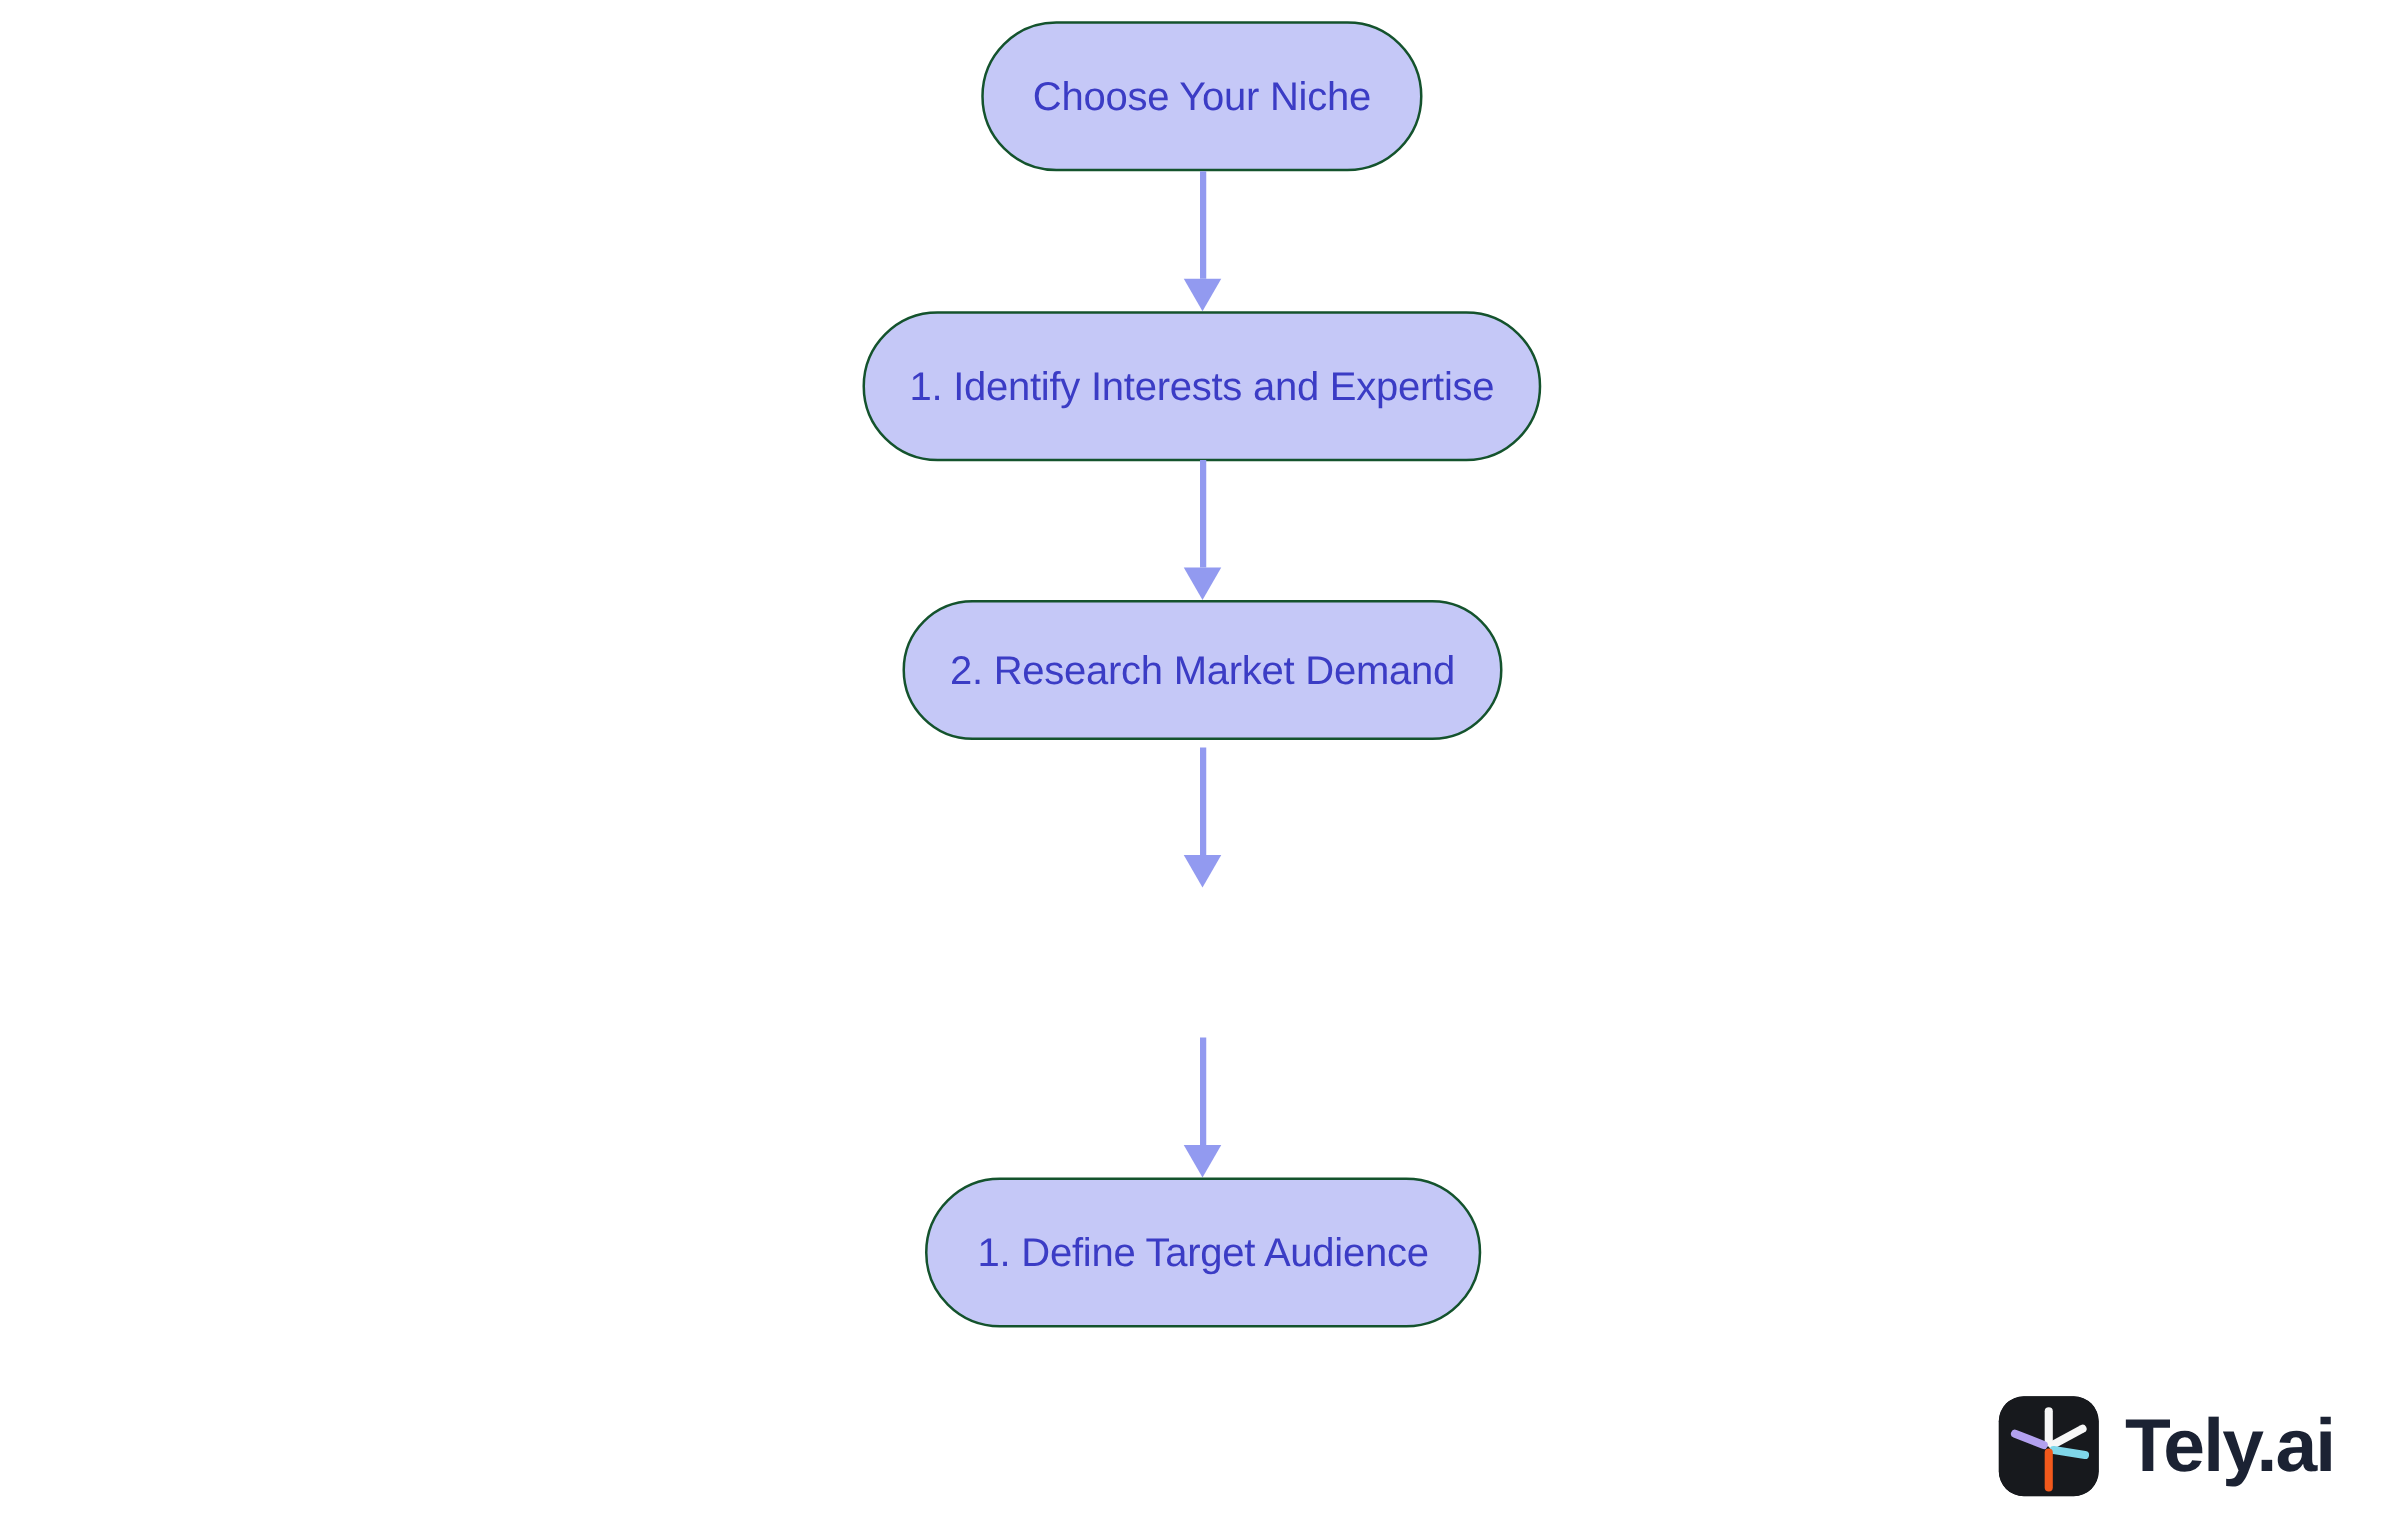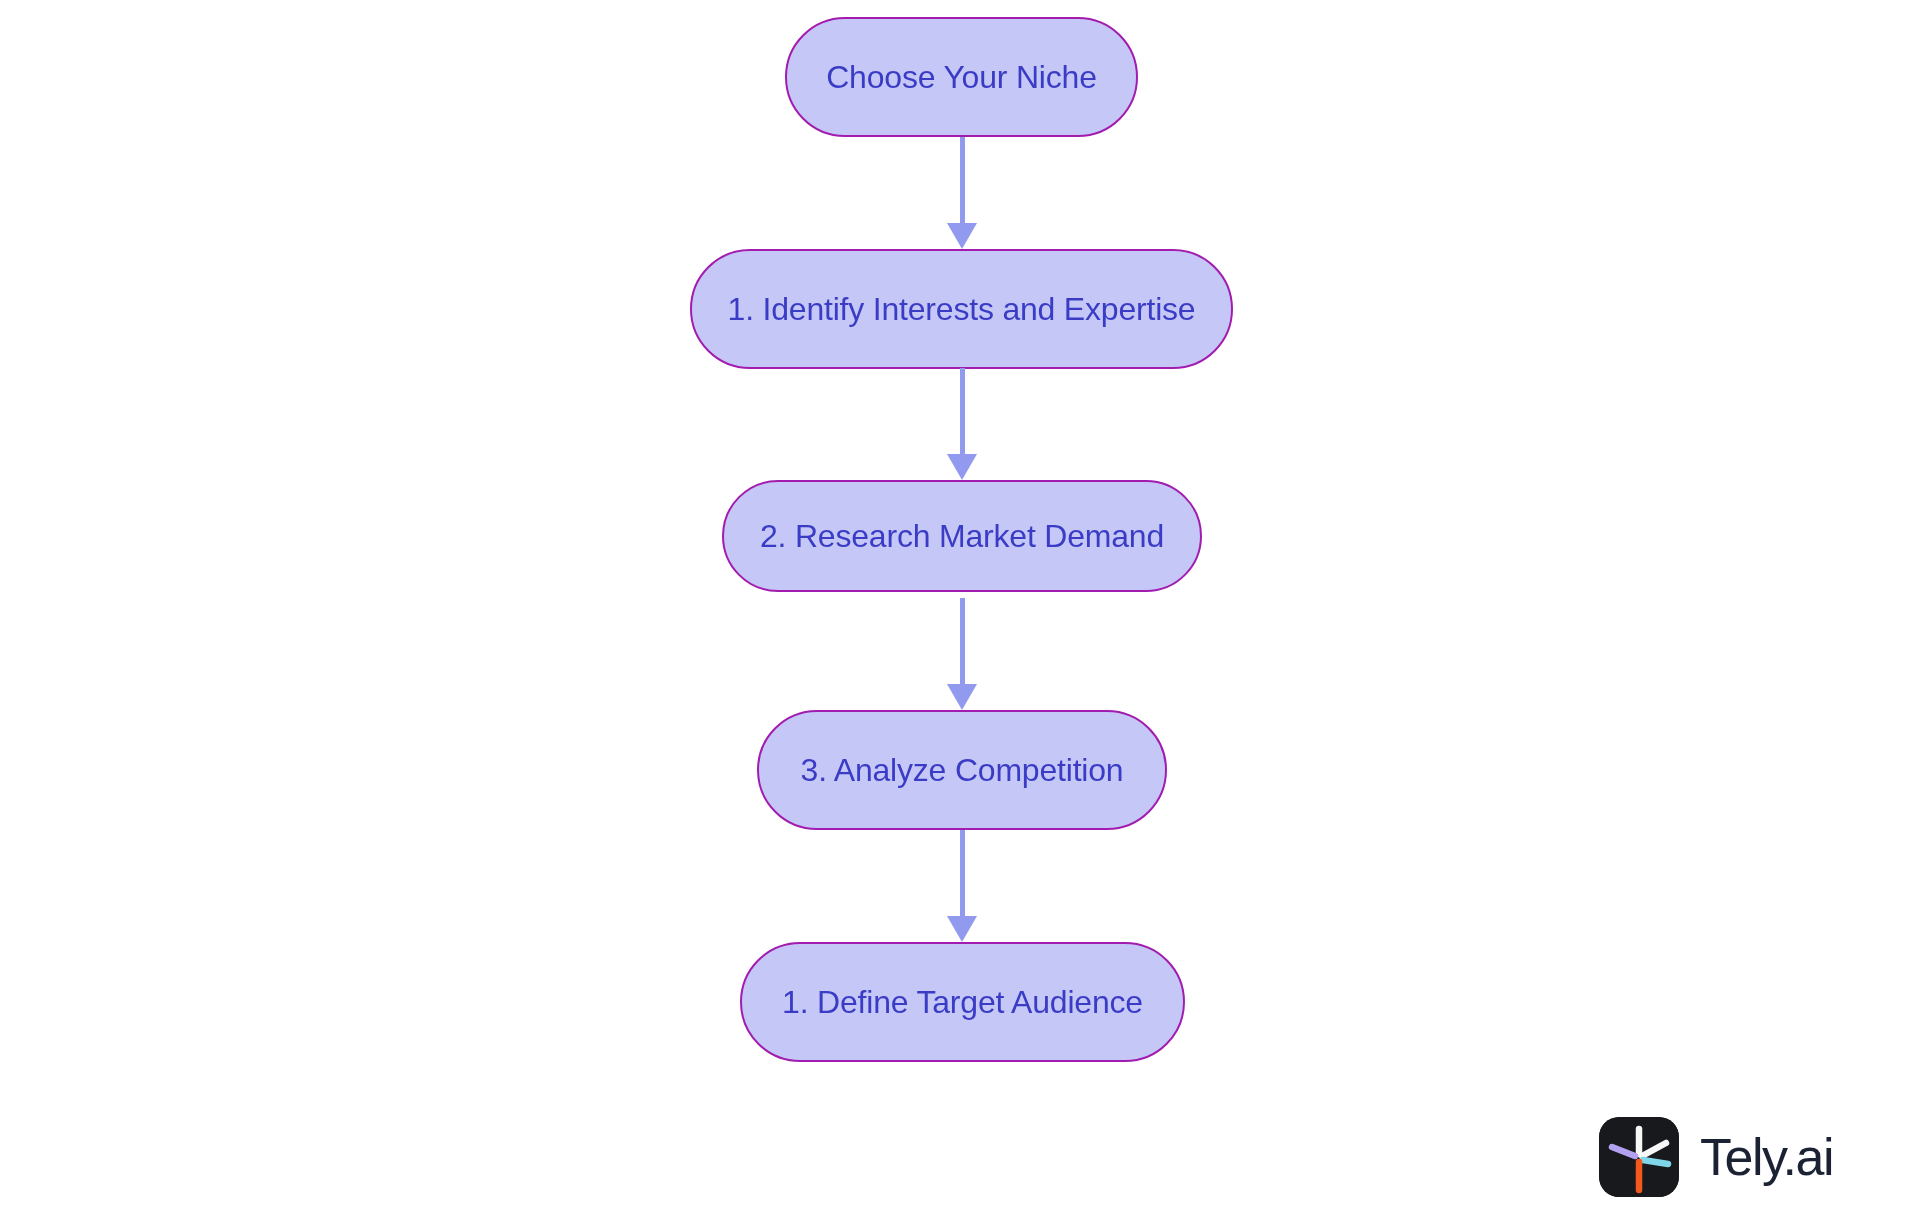--- a/index.html
+++ b/index.html
@@ -15,21 +15,21 @@
     background: #ffffff;
     overflow: hidden;
   }
 
   
   .node {
     position: absolute;
     box-sizing: border-box;
     height: 120px;
     background: #c5c8f7;
-    border: 2px solid #a21caf;
+    border: 2px solid #14532d;
     border-radius: 60px;
     display: flex;
     align-items: center;
     justify-content: center;
     color: #3b3cc5;
     font-size: 32px;
     font-weight: 500;
     letter-spacing: -0.2px;
     white-space: nowrap;
   }
@@ -78,22 +78,22 @@
   }
   .logo-icon {
     width: 80px;
     height: 80px;
     border-radius: 20px;
     background: #17191d;
     flex: 0 0 auto;
   }
   .logo-wordmark {
     color: #1b2233;
-    font-size: 52px;
-    font-weight: 400;
+    font-size: 60px;
+    font-weight: 700;
     letter-spacing: -1.5px;
     line-height: 80px;
   }
 </style>
 </head>
 <body>
 
 <div id="canvas">
 
   <div class="node" id="n1">Choose Your Niche</div>
@@ -110,21 +110,20 @@
     <div class="arrow-head"></div>
   </div>
 
   <div class="node" id="n3">2. Research Market Demand</div>
 
   <div class="arrow" id="a3">
     <div class="arrow-line"></div>
     <div class="arrow-head"></div>
   </div>
 
-  <div class="node" id="n4">3. Analyze Competition</div>
 
   <div class="arrow" id="a4">
     <div class="arrow-line"></div>
     <div class="arrow-head"></div>
   </div>
 
   <div class="node" id="n5">1. Define Target Audience</div>
 
   <div class="logo">
     <svg class="logo-icon" viewBox="0 0 80 80">

